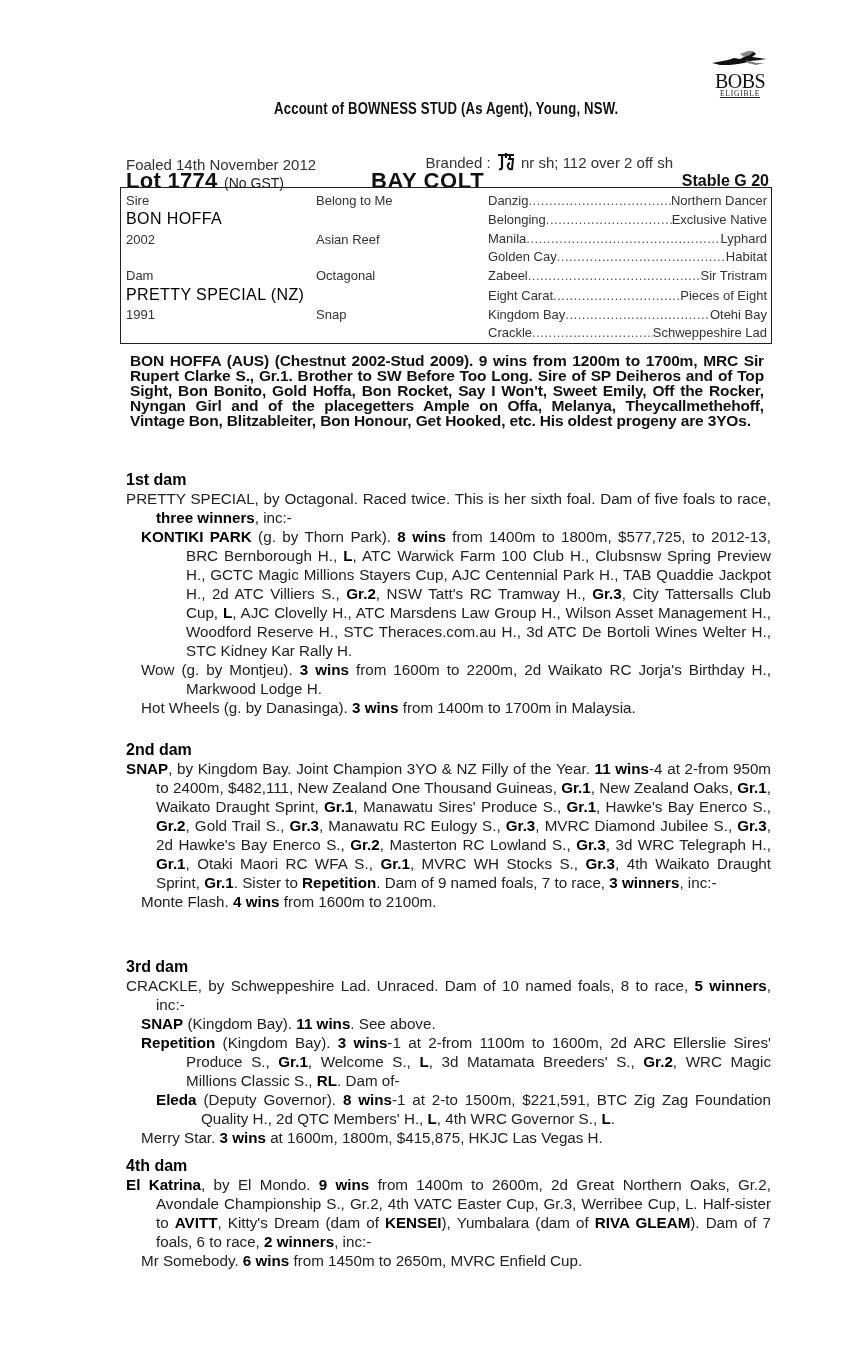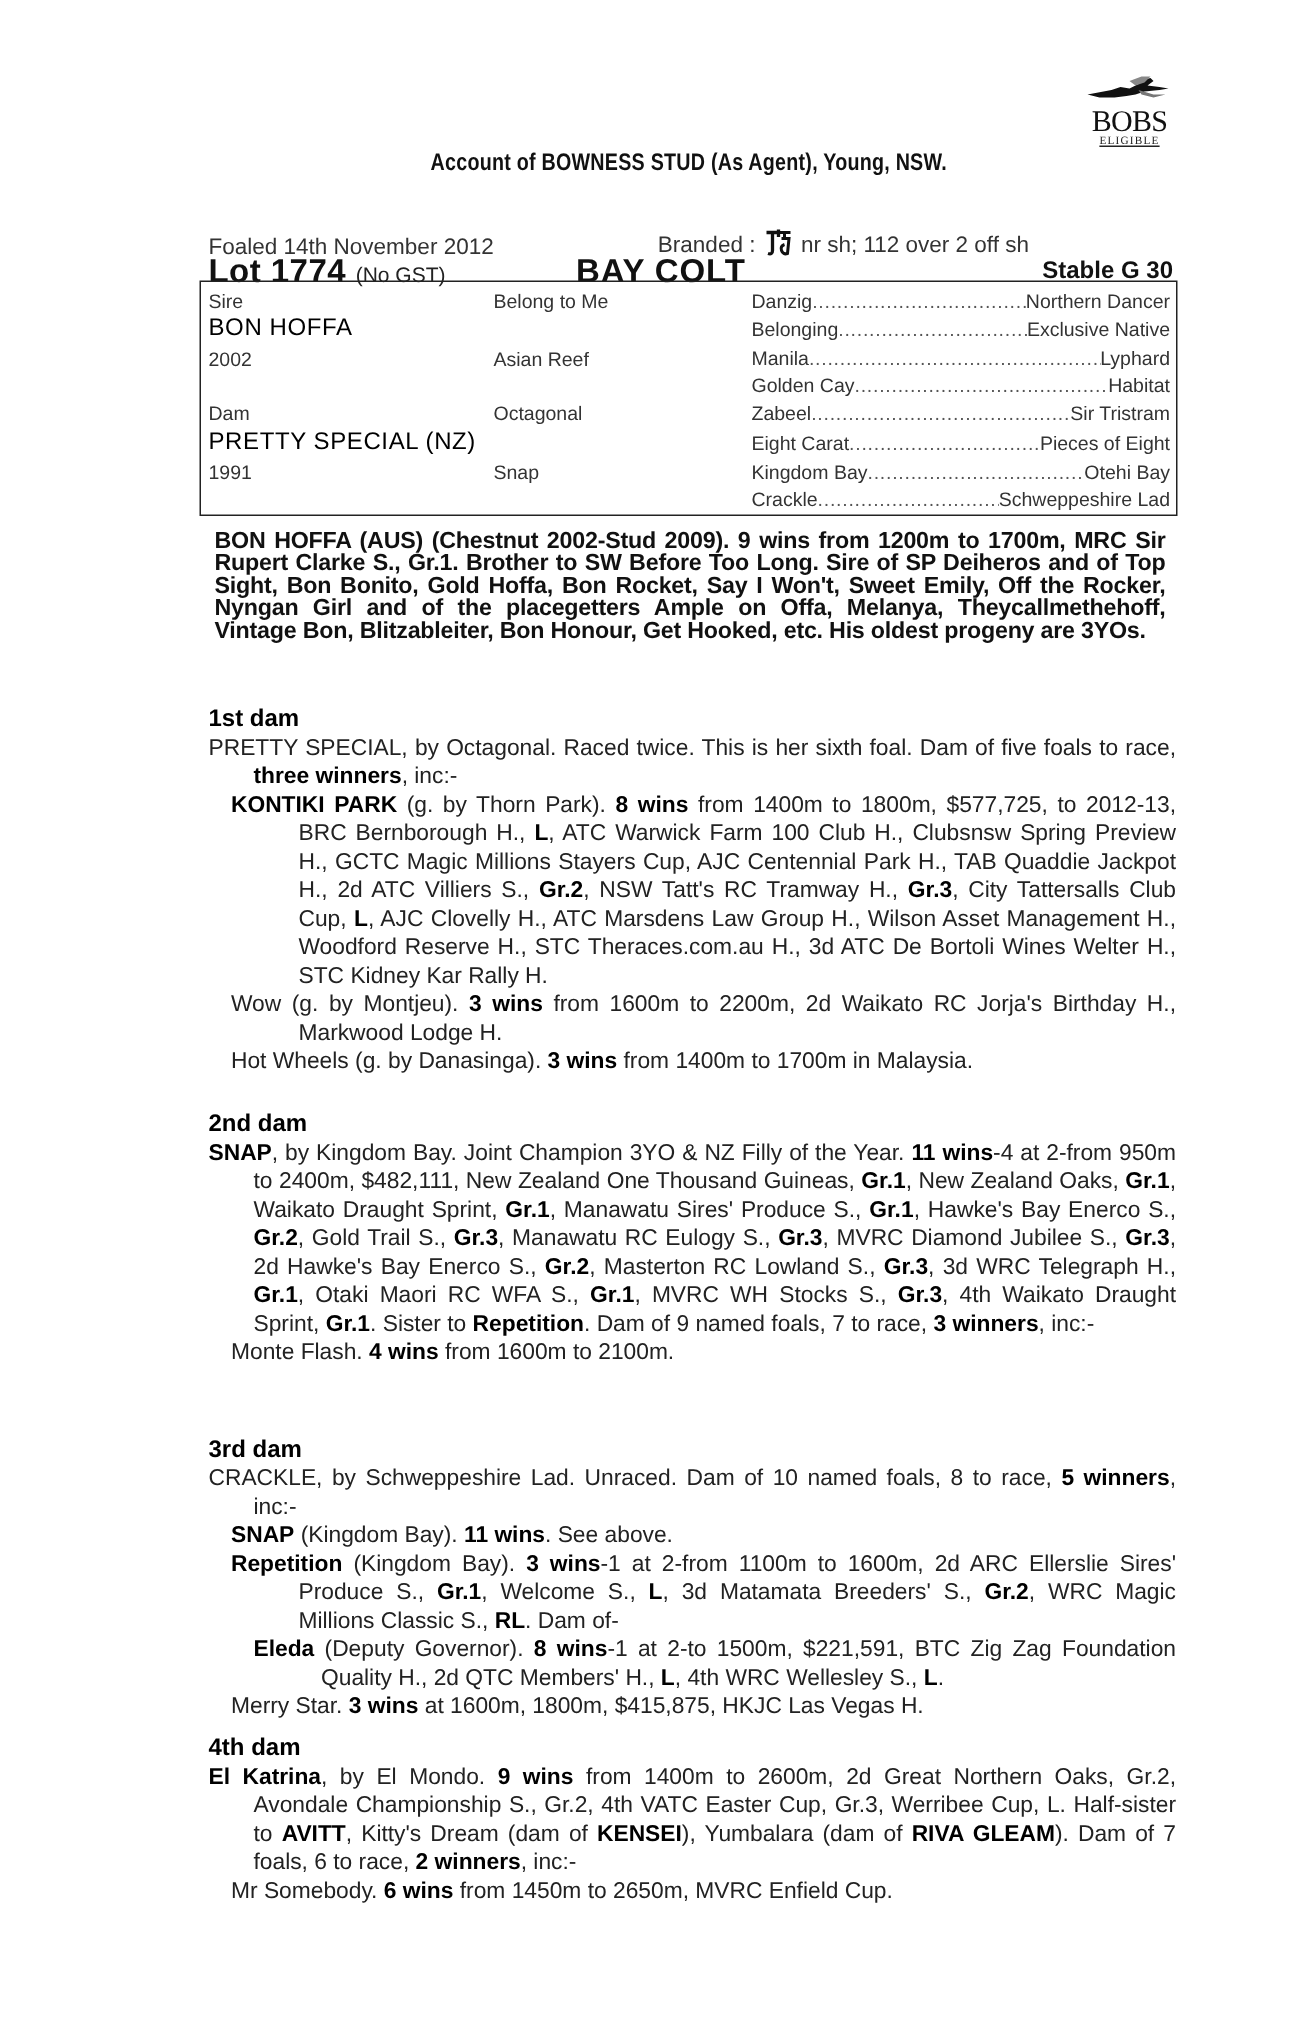--- a/index.html
+++ b/index.html
@@ -1,17 +1,17 @@
 <!DOCTYPE html>
 <html><head>
 <meta charset="utf-8">
 <style>
   html, body { margin: 0; padding: 0; background: #ffffff; }
   body { width: 860px; height: 1356px; position: relative; overflow: hidden; color: #111; font-family: "Liberation Sans", sans-serif; }
-  .page { position: absolute; left: 18px; top: 0; width: 764px; height: 1356px; }
+  .page { position: absolute; left: 5px; top: 0; width: 764px; height: 1356px; }
 
   
   .logo { position: absolute; left: 700px; top: 50px; width: 70px; height: 58px; text-align: center; }
   .logo svg { display: block; margin: 0 auto; }
   .logo .bobs { font-family: "Liberation Serif", serif; font-size: 20px; line-height: 18px; letter-spacing: -0.5px; color: #111; margin-top: 2px; }
   .logo .elig { font-family: "Liberation Serif", serif; font-size: 7.5px; letter-spacing: 0.8px; line-height: 8px; color: #222; text-decoration: underline; }
 
   .account { position: absolute; left: 0; width: 860px; top: 100px; text-align: center; padding-left: 22px; box-sizing: border-box; font-weight: bold; font-size: 16px; transform: scaleX(0.82); transform-origin: 442px 0; letter-spacing: 0.2px; }
 
   .lotrow { position: absolute; left: 121px; top: 122px; width: 643px; height: 28px; margin-top: 46px; }
@@ -61,21 +61,21 @@
   </div>
 
   <div class="account">Account of BOWNESS STUD (As Agent), Young, NSW.</div>
 
   <div class="lotrow">
     <div class="lot-num">
       <span>Lot 1774</span>
       <span class="nogst">(No GST)</span>
     </div>
     <div class="sex">BAY COLT</div>
-    <div class="stable">Stable G 30</div>
+    <div class="stable">Stable G 20</div>
   </div>
 
   <div class="foaled">Foaled 14th November 2012</div>
   <div class="branded">
     <span>Branded :</span>
     <svg class="brand-mark" width="18" height="20" viewBox="0 0 18 20">
       <path d="M1 3 H9 M5 3 V15 Q5 18 2 17 M9 6 V1" stroke="#111" stroke-width="2.2" fill="none"></path>
       <path d="M10 3 H17 M13 3 V7 M11 7 H16 L15 17 Q12 18 11 15 Q10 12 13 11" stroke="#111" stroke-width="2" fill="none"></path>
     </svg>
     <span>nr sh; 112 over 2 off sh</span>
@@ -150,21 +150,21 @@
     <h3>2nd dam</h3>
     <div class="p i0"><b>SNAP</b><span>, by Kingdom Bay. Joint Champion 3YO &amp; NZ Filly of the Year. </span><b>11 wins</b><span>-4 at 2-from 950m to 2400m, $482,111, New Zealand One Thousand Guineas, </span><b>Gr.1</b><span>, New Zealand Oaks, </span><b>Gr.1</b><span>, Waikato Draught Sprint, </span><b>Gr.1</b><span>, Manawatu Sires' Produce S., </span><b>Gr.1</b><span>, Hawke's Bay Enerco S., </span><b>Gr.2</b><span>, Gold Trail S., </span><b>Gr.3</b><span>, Manawatu RC Eulogy S., </span><b>Gr.3</b><span>, MVRC Diamond Jubilee S., </span><b>Gr.3</b><span>, 2d Hawke's Bay Enerco S., </span><b>Gr.2</b><span>, Masterton RC Lowland S., </span><b>Gr.3</b><span>, 3d WRC Telegraph H., </span><b>Gr.1</b><span>, Otaki Maori RC WFA S., </span><b>Gr.1</b><span>, MVRC WH Stocks S., </span><b>Gr.3</b><span>, 4th Waikato Draught Sprint, </span><b>Gr.1</b><span>. Sister to </span><b>Repetition</b><span>. Dam of 9 named foals, 7 to race, </span><b>3 winners</b><span>, inc:-</span></div>
     <div class="p i1n"><span>Monte Flash. </span><b>4 wins</b><span> from 1600m to 2100m.</span></div>
   </div>
 
   <div class="sec" style="top:957px;">
     <h3>3rd dam</h3>
     <div class="p i0"><span>CRACKLE, by Schweppeshire Lad. Unraced. Dam of 10 named foals, 8 to race, </span><b>5 winners</b><span>, inc:-</span></div>
     <div class="p i1n"><b>SNAP</b><span> (Kingdom Bay). </span><b>11 wins</b><span>. See above.</span></div>
     <div class="p i1"><b>Repetition</b><span> (Kingdom Bay). </span><b>3 wins</b><span>-1 at 2-from 1100m to 1600m, 2d ARC Ellerslie Sires' Produce S., </span><b>Gr.1</b><span>, Welcome S., </span><b>L</b><span>, 3d Matamata Breeders' S., </span><b>Gr.2</b><span>, WRC Magic Millions Classic S., </span><b>RL</b><span>. Dam of-</span></div>
-    <div class="p i2"><b>Eleda</b><span> (Deputy Governor). </span><b>8 wins</b><span>-1 at 2-to 1500m, $221,591, BTC Zig Zag Foundation Quality H., 2d QTC Members' H., </span><b>L</b><span>, 4th WRC Wellesley S., </span><b>L</b><span>.</span></div>
+    <div class="p i2"><b>Eleda</b><span> (Deputy Governor). </span><b>8 wins</b><span>-1 at 2-to 1500m, $221,591, BTC Zig Zag Foundation Quality H., 2d QTC Members' H., </span><b>L</b><span>, 4th WRC Governor S., </span><b>L</b><span>.</span></div>
     <div class="p i1n"><span>Merry Star. </span><b>3 wins</b><span> at 1600m, 1800m, $415,875, HKJC Las Vegas H.</span></div>
   </div>
 
   <div class="sec" style="top:1156px;">
     <h3>4th dam</h3>
     <div class="p i0"><b>El Katrina</b><span>, by El Mondo. </span><b>9 wins</b><span> from 1400m to 2600m, 2d Great Northern Oaks, Gr.2, Avondale Championship S., Gr.2, 4th VATC Easter Cup, Gr.3, Werribee Cup, L. Half-sister to </span><b>AVITT</b><span>, Kitty's Dream (dam of </span><b>KENSEI</b><span>), Yumbalara (dam of </span><b>RIVA GLEAM</b><span>). Dam of 7 foals, 6 to race, </span><b>2 winners</b><span>, inc:-</span></div>
     <div class="p i1n"><span>Mr Somebody. </span><b>6 wins</b><span> from 1450m to 2650m, MVRC Enfield Cup.</span></div>
   </div>
 
 </div>

